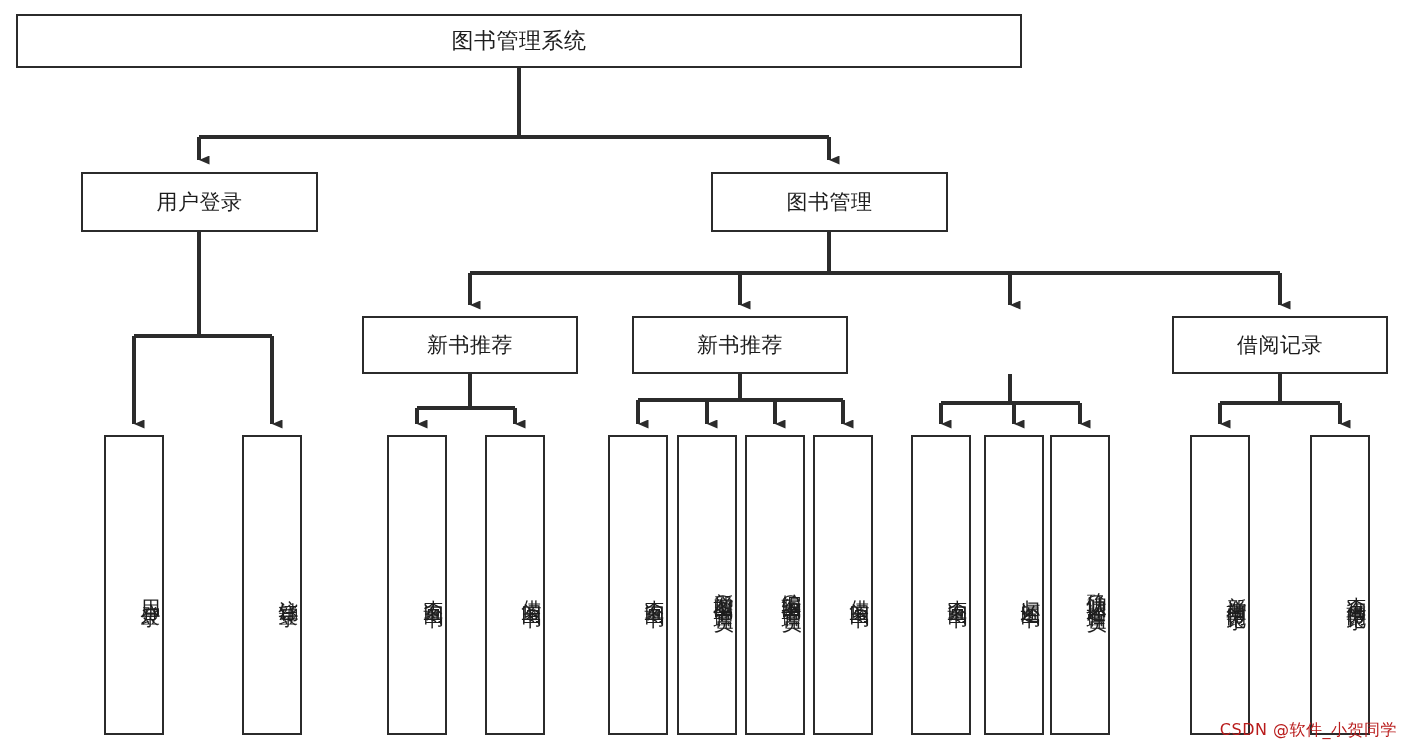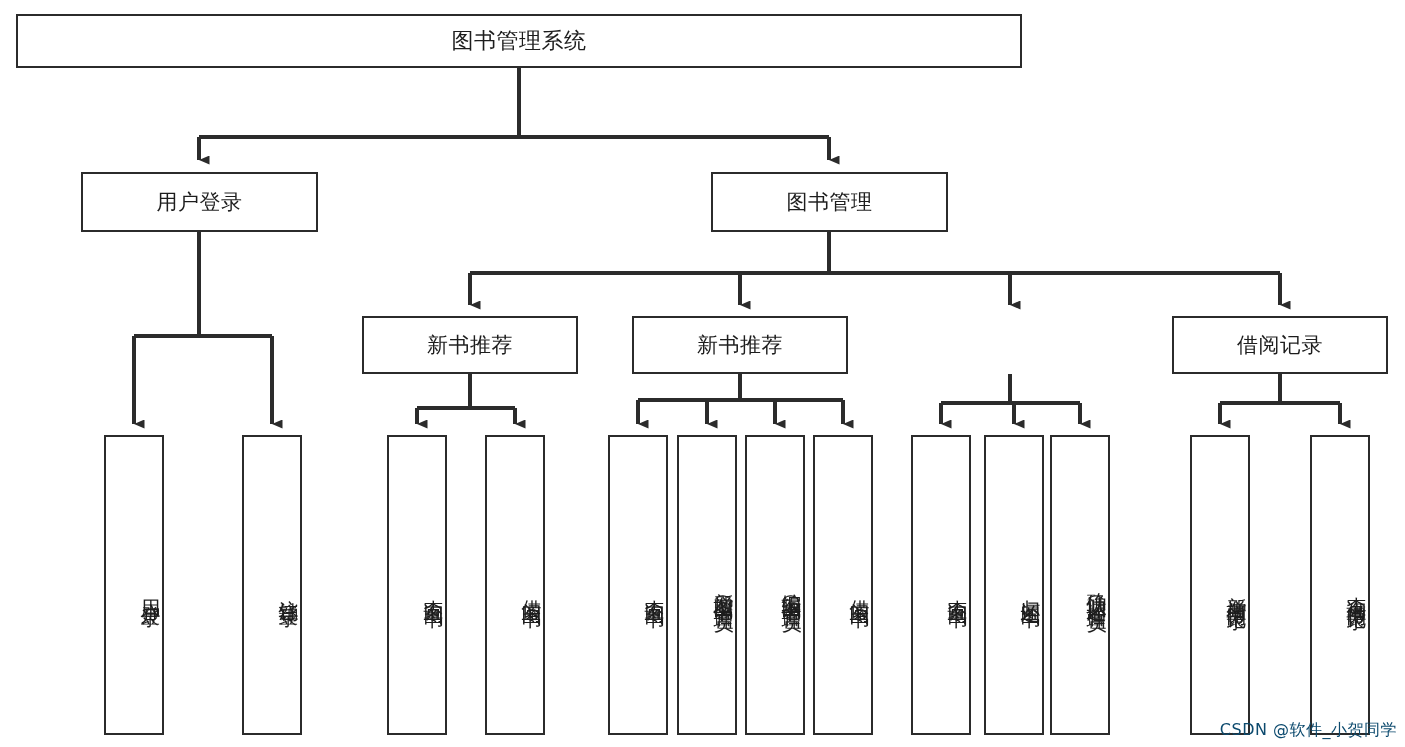--- a/index.html
+++ b/index.html
@@ -62,21 +62,21 @@
     text-orientation: upright;
     font-size: 20px;
     line-height: 1.12;
     letter-spacing: 3px;
   }
   #watermark {
     position: absolute;
     right: 8px;
     bottom: 6px;
     font-size: 16px;
-    color: #0c4a6e;
+    color: #b91c1c;
     letter-spacing: 0.5px;
     white-space: nowrap;
   }
 </style>
 </head>
 <body>
 
 <div id="diagram-root">
 
   <svg id="edge-layer" viewBox="0 0 1405 747" xmlns="http://www.w3.org/2000/svg">

